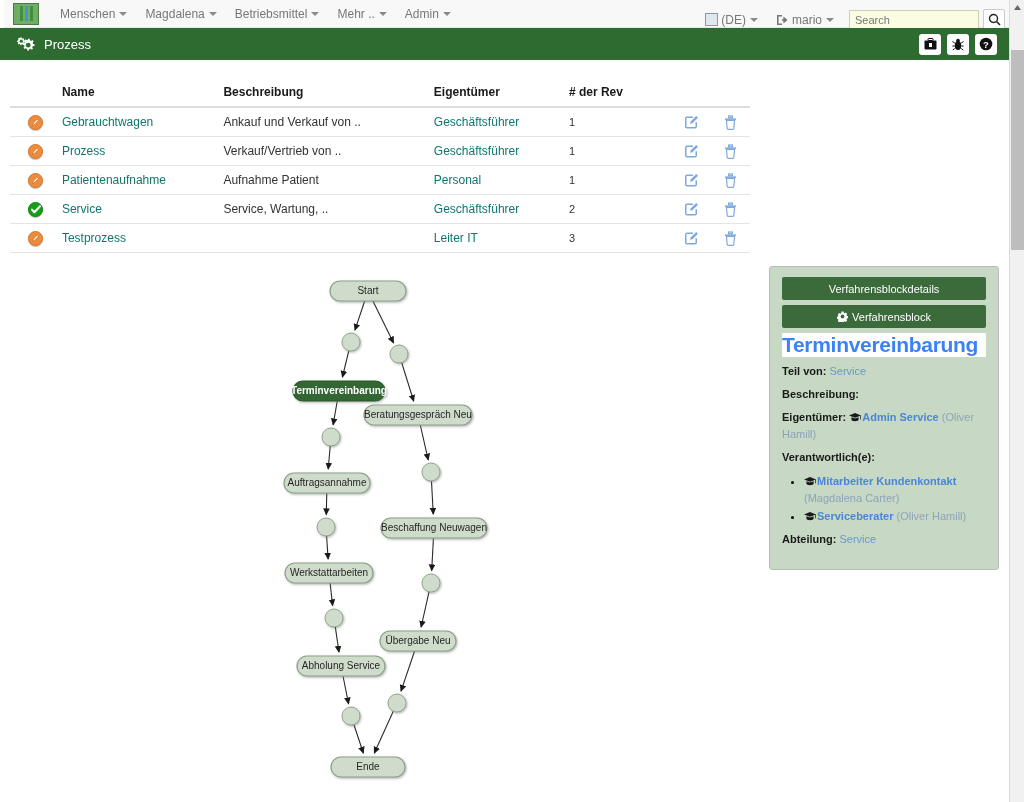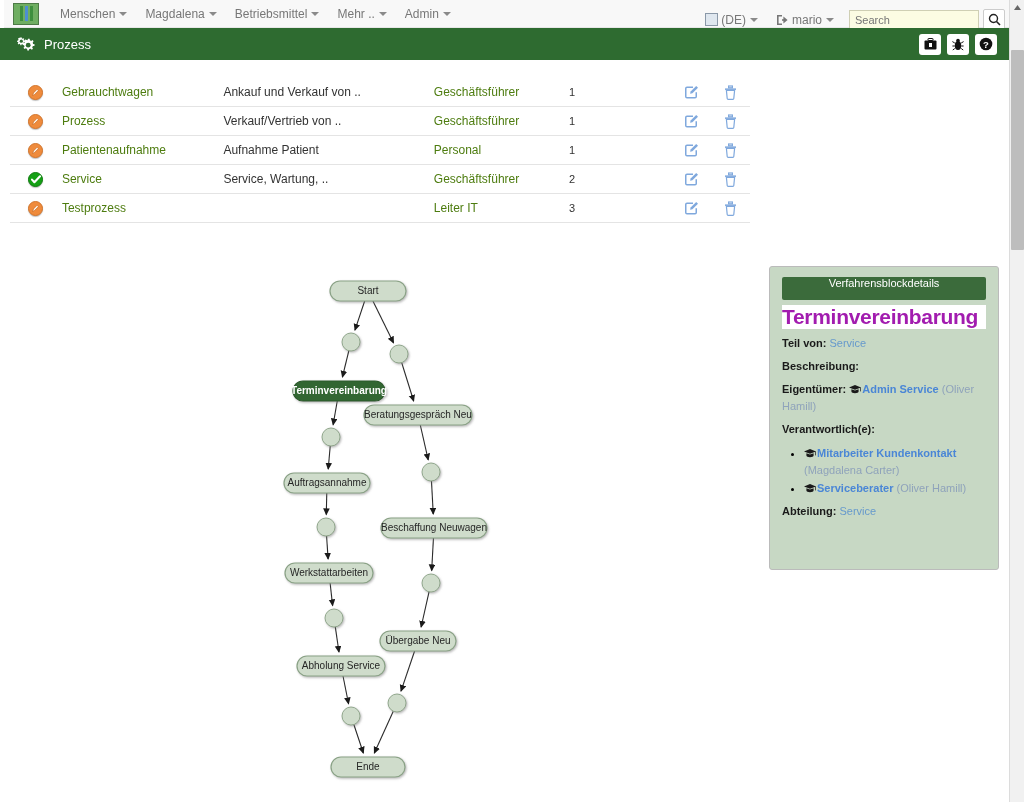--- a/index.html
+++ b/index.html
@@ -80,21 +80,21 @@
   .trow.header{ height:30px; border-bottom:2px solid #dddddd; }
   .trow.header .c{ font-weight:bold; color:#1a1a1a; font-size:12px; }
   .c{ color:#333333; }
   .c-status{ width:53px; display:flex; align-items:center; justify-content:center; }
   .c-name{ width:165px; }
   .c-desc{ width:215px; }
   .c-owner{ width:138px; }
   .c-rev{ width:105px; font-size:11px; }
   .c-edit{ width:40px; display:flex; align-items:center; justify-content:center; }
   .c-del{ width:40px; display:flex; align-items:center; justify-content:center; }
-  .lnk{ color:#4d7c0f; text-decoration:none; cursor:pointer; }
+  .lnk{ color:#0f766e; text-decoration:none; cursor:pointer; }
 
   .status-dot{
     width:15px; height:15px; border-radius:50%;
     display:flex; align-items:center; justify-content:center;
     box-shadow:0 1px 1px rgba(0,0,0,.25);
   }
   .status-dot.orange{ background:#ef8b3c; border:1px solid #d4762c; }
   .status-dot.green{ background:#14a014; border:1px solid #0f7d0f; }
 
   
@@ -107,25 +107,25 @@
   .node-lbl.hl{ fill:#ffffff; font-weight:bold; }
 
   
   .panel{
     position:absolute; left:769px; top:266px; width:230px; height:304px;
     background:#c7d8c4; border:1px solid #bbbbbb; border-radius:3px;
     padding:10px 12px;
   }
   .panel-btn{
     width:100%; height:23px; background:#3b6b3b; color:#ffffff;
-    font-size:11px; display:flex; justify-content:center;
+    font-size:11px; display:flex; align-items:center; justify-content:center;
     border-radius:2px; margin-bottom:5px; cursor:pointer;
   }
   .panel-title{
-    background:#ffffff; color:#a21caf; font-size:21px; font-weight:bold;
+    background:#ffffff; color:#3b82f6; font-size:21px; font-weight:bold;
     line-height:1.15; margin-bottom:7px; letter-spacing:-0.3px;
     white-space:nowrap; overflow:hidden;
   }
   .prow{ font-size:11px; color:#1a1a1a; margin-bottom:7px; line-height:1.45; }
   .prow b{ font-weight:bold; }
   .muted{ color:#8fa3bb; }
   .blue{ color:#4a86d6; font-weight:bold; text-decoration:none; cursor:pointer; }
   .bluelite{ color:#6699cc; text-decoration:none; cursor:pointer; }
   .plist{ margin:0 0 7px 0; padding-left:22px; font-size:11px; line-height:1.5; }
   .plist li{ margin-bottom:1px; }
@@ -231,20 +231,29 @@
     <div class="hbtn">
       <svg width="14" height="14" viewBox="0 0 14 14">
           <circle cx="7" cy="7" r="6.3" fill="#111"></circle>
           <text x="7" y="10.6" font-size="9.5" font-family="Liberation Sans, sans-serif" font-weight="bold" fill="#fff" text-anchor="middle">?</text>
         </svg>
     </div>
   </div>
 </div>
 
 <div class="table">
+  <div class="trow header">
+    <div class="c c-status"></div>
+    <div class="c c-name">Name</div>
+    <div class="c c-desc">Beschreibung</div>
+    <div class="c c-owner">Eigentümer</div>
+    <div class="c c-rev"># der Rev</div>
+    <div class="c c-edit"></div>
+    <div class="c c-del"></div>
+  </div>
 
   <div class="trow">
     <div class="c c-status">
       <div class="status-dot orange">
         <svg width="9" height="9" viewBox="0 0 9 9">
             <path d="M1.5 7.5l1-2.6L6 1.3l1.4 1.4-3.6 3.6z" fill="#fff9f0" stroke="#c96a22" stroke-width="0.7"></path>
           </svg>
       </div>
     </div>
     <div class="c c-name"><a class="lnk">Gebrauchtwagen</a></div>
@@ -470,20 +479,27 @@
           <text x="368" y="767.5" class="node-lbl">Ende</text>
         </g>
       </g>
   </svg>
 </div>
 
 <div class="panel">
   <div class="panel-btn">
     <span>Verfahrensblockdetails</span>
   </div>
+  <div class="panel-btn">
+    <svg width="11" height="11" viewBox="0 0 11 11" style="margin-right:4px">
+      <path d="M4.5.5h2l.25 1.2 1 .45 1.05-.65 1.4 1.4-.65 1.05.45 1 1.2.25v2l-1.2.25-.45 1 .65 1.05-1.4 1.4-1.05-.65-1 .45L6.5 12.5h-2l-.25-1.2-1-.45-1.05.65-1.4-1.4.65-1.05-.45-1L-.2 7.8v-2l1.2-.25.45-1L.8 3.5l1.4-1.4 1.05.65 1-.45z" fill="#ffffff"></path>
+      <circle cx="5.5" cy="5.5" r="1.9" fill="#3b6b3b"></circle>
+    </svg>
+    <span>Verfahrensblock</span>
+  </div>
 
   <div class="panel-title">Terminvereinbarung</div>
 
   <div class="prow">
     <b>Teil von:</b>
     <a class="bluelite">Service</a>
   </div>
 
   <div class="prow">
     <b>Beschreibung:</b>

